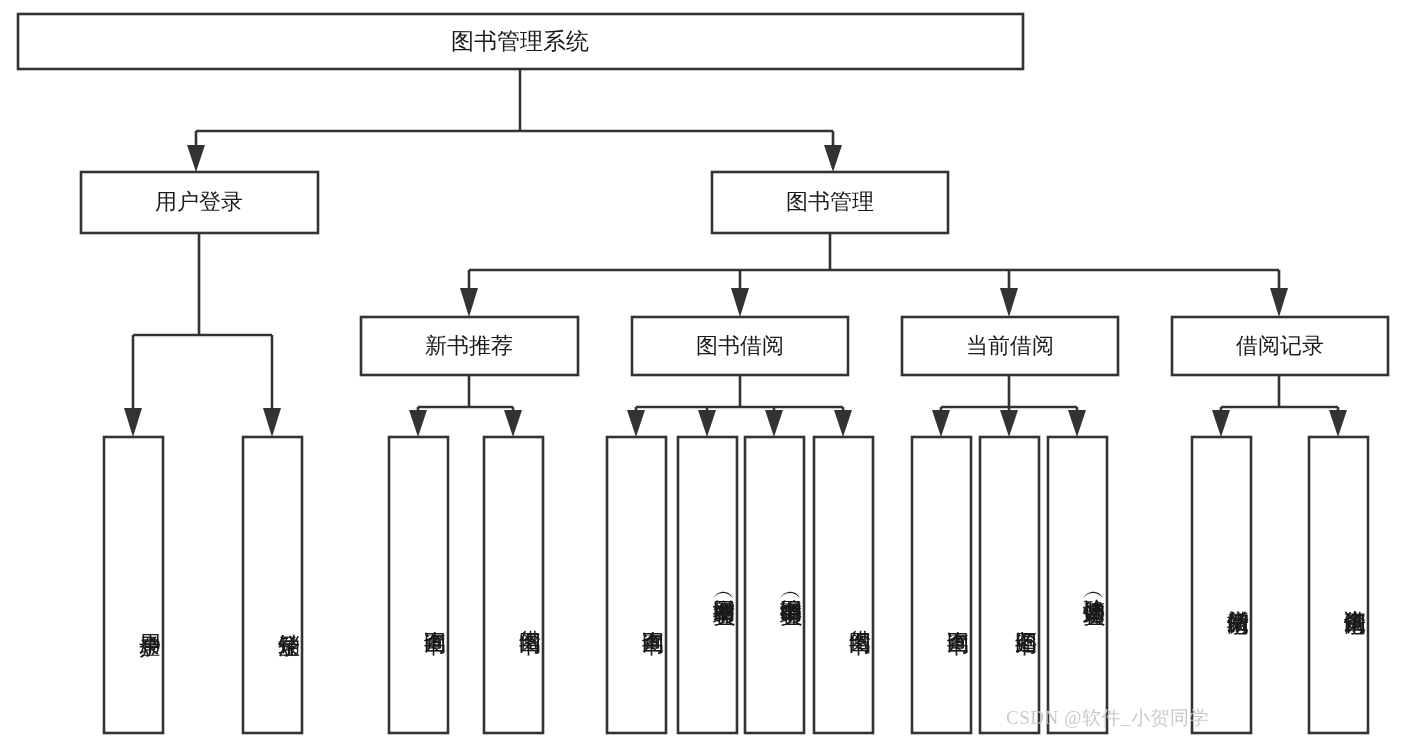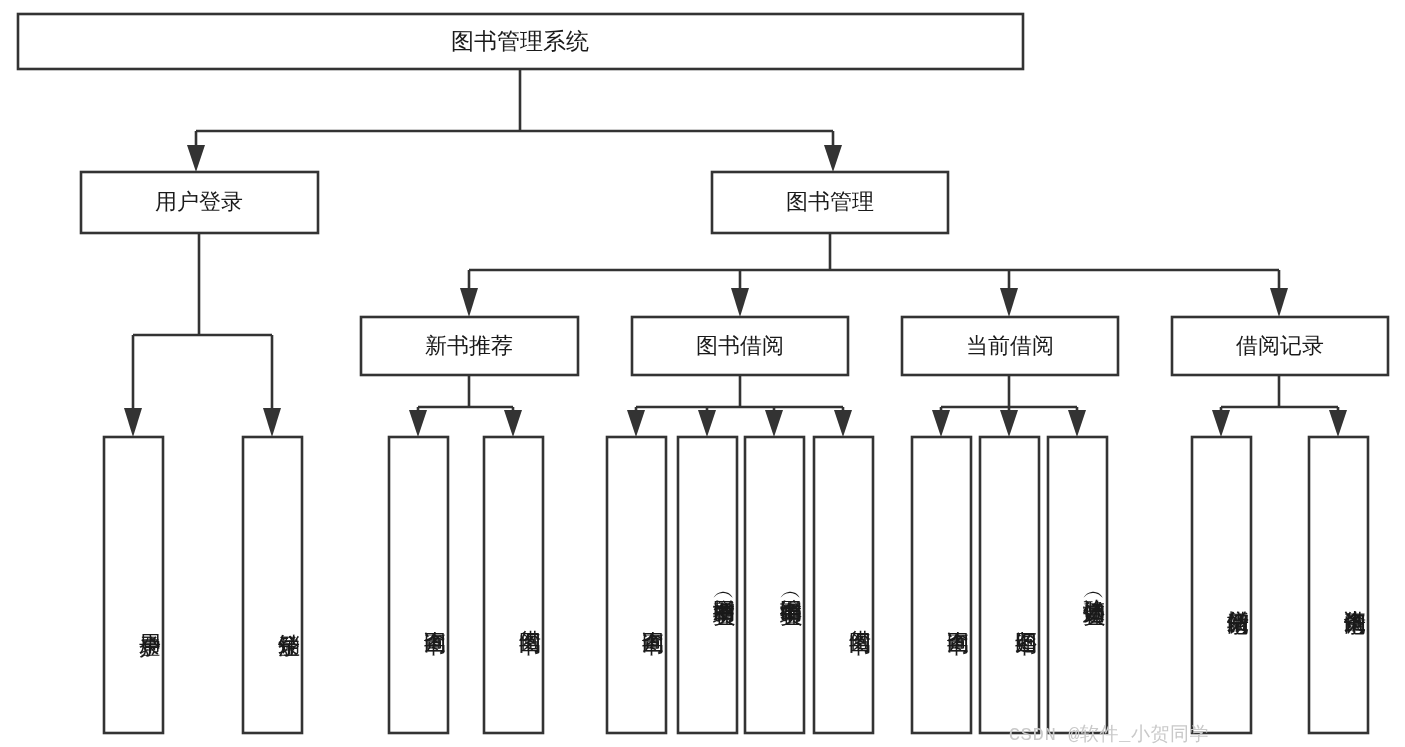--- a/index.html
+++ b/index.html
@@ -50,22 +50,22 @@
     fill: none;
     stroke-linecap: butt;
   }
   .arrow-head {
     fill: #333333;
     stroke: none;
   }
   .watermark {
     position: absolute;
     right: 8px;
-    bottom: 0;
-    font-family: Liberation Mono, monospace;
+    bottom: 16px;
+    font-family: Liberation Serif, serif;
     font-size: 19px;
     color: #c9c9c9;
     letter-spacing: 0.5px;
     white-space: nowrap;
     pointer-events: none;
   }
   .vlabel {
     position: absolute;
     display: flex;
     align-items: flex-start;

